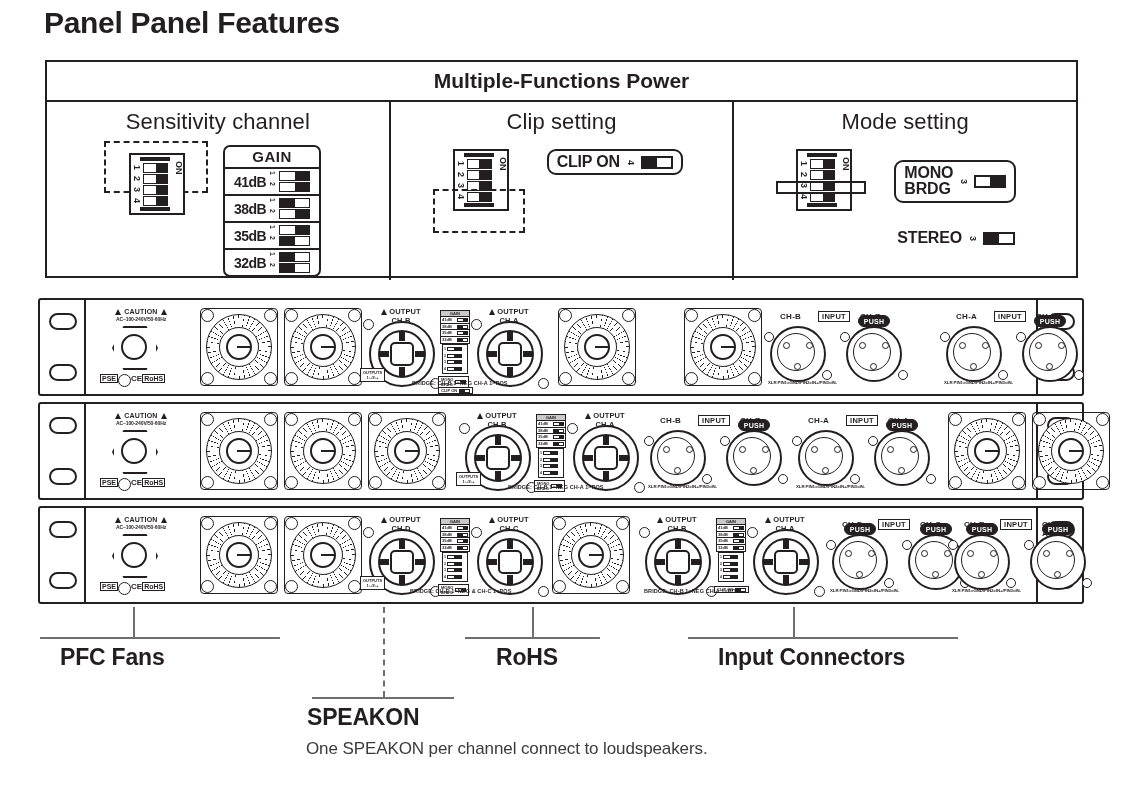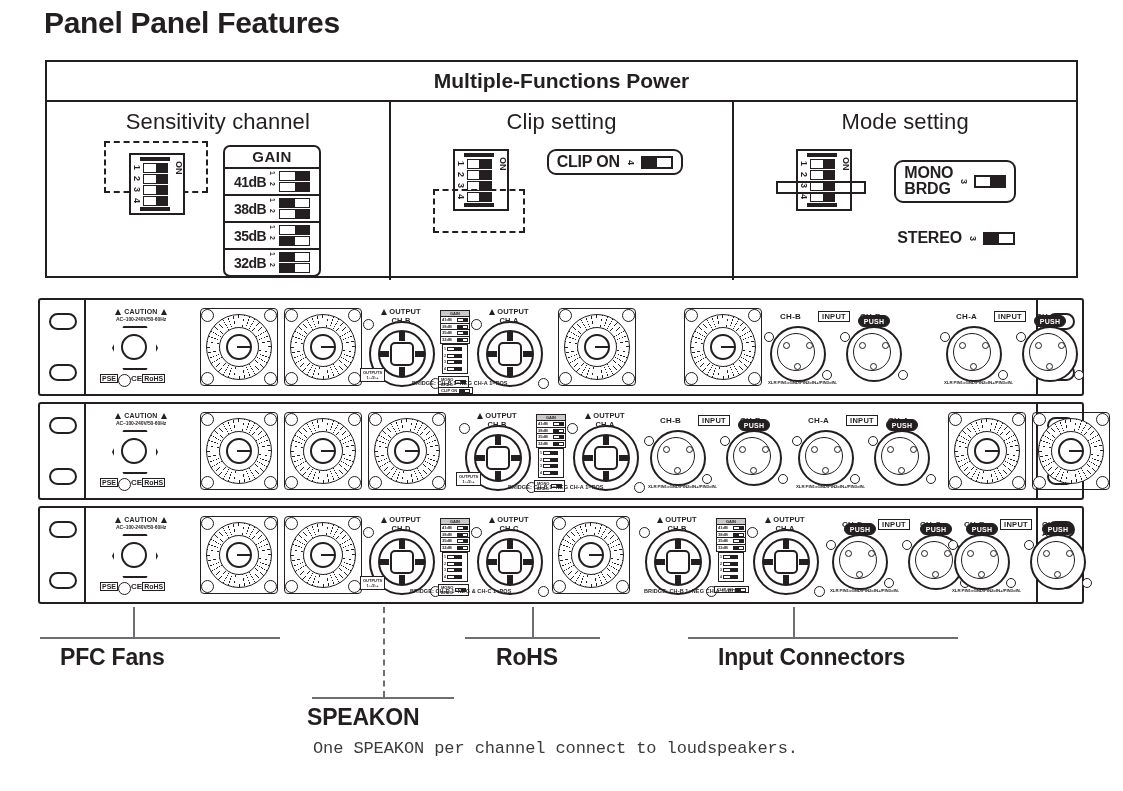--- a/index.html
+++ b/index.html
@@ -1440,21 +1440,21 @@
     </div>
   </div>
 
   <div class="lead-v" style="left:133px;top:607px;height:30px;"></div>
   <div class="lead-h" style="left:40px;top:637px;width:240px;"></div>
   <div class="callout-title" style="left:60px;top:644px;">PFC Fans</div>
 
   <div class="lead-dash" style="left:383px;top:607px;height:90px;"></div>
   <div class="lead-h" style="left:312px;top:697px;width:142px;"></div>
   <div class="callout-title" style="left:307px;top:704px;">SPEAKON</div>
-  <div class="callout-sub" style="left:313px;top:737px;font-family:Liberation Mono, monospace;">One SPEAKON per channel connect to loudspeakers.</div>
+  <div class="callout-sub" style="left:306px;top:737px;">One SPEAKON per channel connect to loudspeakers.</div>
 
   <div class="lead-v" style="left:532px;top:607px;height:30px;"></div>
   <div class="lead-h" style="left:465px;top:637px;width:135px;"></div>
   <div class="callout-title" style="left:496px;top:644px;">RoHS</div>
 
   <div class="lead-v" style="left:793px;top:607px;height:30px;"></div>
   <div class="lead-h" style="left:688px;top:637px;width:270px;"></div>
   <div class="callout-title" style="left:718px;top:644px;">Input Connectors</div>
 
 </div>

